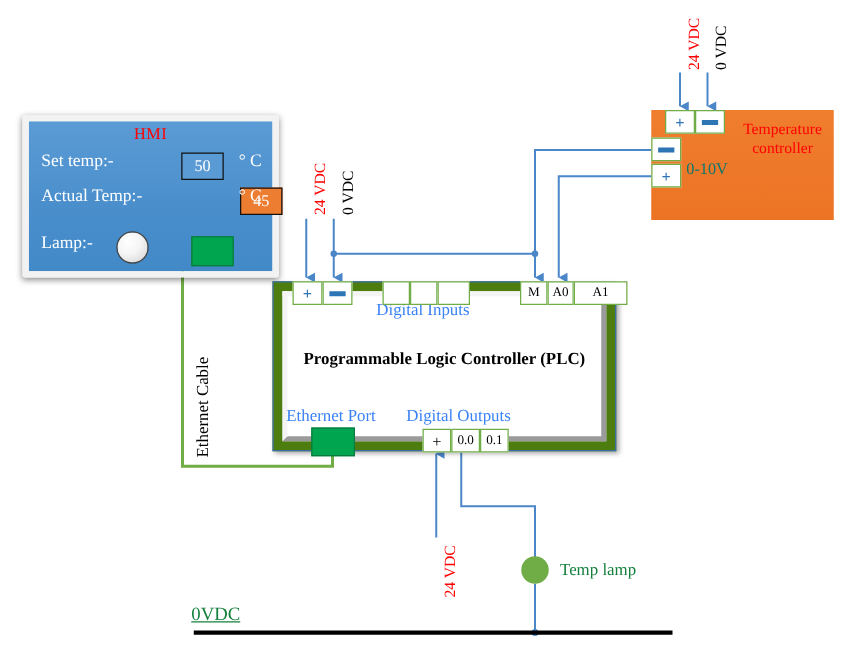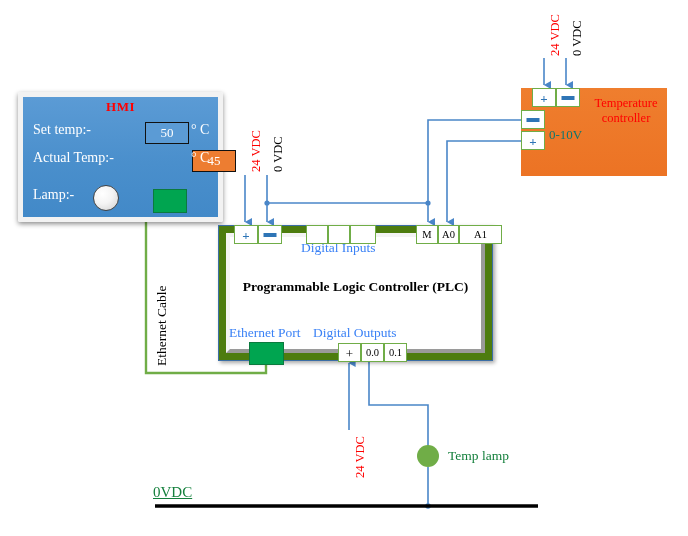--- a/index.html
+++ b/index.html
@@ -7,26 +7,26 @@
        font-family:"Liberation Serif",serif;}
   #stage{position:absolute;left:0;top:0;width:688px;height:536px;}
   svg{position:absolute;left:0;top:0;}
 
   
   .hmi{position:absolute;left:18px;top:92px;width:205px;height:130px;
        background:linear-gradient(180deg,#5b9bd5 0%,#4a8fcc 55%,#4289c8 100%);
        border:5px solid #f2f2f2;box-sizing:border-box;
        box-shadow:0 2px 5px rgba(0,0,0,.45);border-radius:2px;}
   .hmi-title{position:absolute;left:0;top:2px;width:100%;text-align:center;
-       color:#ff0000;font-size:13px;font-weight:700;letter-spacing:.5px;}
+       color:#ff0000;font-size:13px;font-weight:400;letter-spacing:.5px;}
   .hmi-row{position:absolute;color:#ffffff;font-size:14px;white-space:nowrap;}
   .r1{left:10px;top:25px;}
   .r2{left:10px;top:53px;}
   .r3{left:10px;top:90px;}
-  .valbox{position:absolute;width:44px;height:22px;border:1.6px solid #111;
+  .valbox{position:absolute;width:34px;height:22px;border:1.6px solid #111;
        box-sizing:border-box;font-size:13px;color:#ffffff;text-align:center;
        line-height:20px;}
   .vb1{left:122px;top:25px;background:#5b9bd5;}
   .vb2{left:122px;top:53px;background:#ed7d31;margin-left:47px;}
   .unit{position:absolute;color:#ffffff;font-size:14px;}
   .u1{left:168px;top:25px;}
   .u2{left:168px;top:53px;}
   .lampcirc{position:absolute;left:70px;top:88px;width:24px;height:24px;
        border-radius:50%;border:1.5px solid #444;
        background:radial-gradient(circle at 36% 32%,#ffffff 0%,#f4f4f4 45%,#cfcfcf 100%);}
@@ -38,21 +38,21 @@
        background:#4d7c0f;border:1.5px solid #3b6ea5;box-sizing:border-box;
        box-shadow:2px 2px 4px rgba(0,0,0,.35);}
   .plc-inner{position:absolute;left:7px;top:7px;right:7px;bottom:7px;
        border:4px solid #d9d9d9;box-sizing:border-box;
        border-top-color:#f4f4f4;border-left-color:#f4f4f4;
        border-right-color:#9a9a9a;border-bottom-color:#9a9a9a;background:#fff;}
   .plc-title{position:absolute;left:0;top:53px;width:100%;text-align:center;
        font-size:13.5px;font-weight:700;color:#000;}
   .plc-lbl{position:absolute;font-size:13.5px;color:#3b82f6;white-space:nowrap;}
   .lbl-eth{left:229px;top:325px;}
-  .lbl-do{left:313px;top:325px;}
+  .lbl-do{left:325px;top:325px;}
   .lbl-di{left:301px;top:240px;}
   .plcport{position:absolute;left:249px;top:342px;width:33px;height:21px;
        background:#00a550;border:1px solid #0b7a3e;}
 
   
   .term{position:absolute;border:1px solid #70ad47;box-sizing:border-box;
        background:#ffffff;font-size:10.5px;color:#000;text-align:center;
        line-height:17px;height:19px;font-family:"Liberation Serif",serif;}
   .tsym{position:absolute;left:50%;top:50%;transform:translate(-50%,-50%);
        color:#2e75b6;font-size:13px;font-weight:700;line-height:1;}

